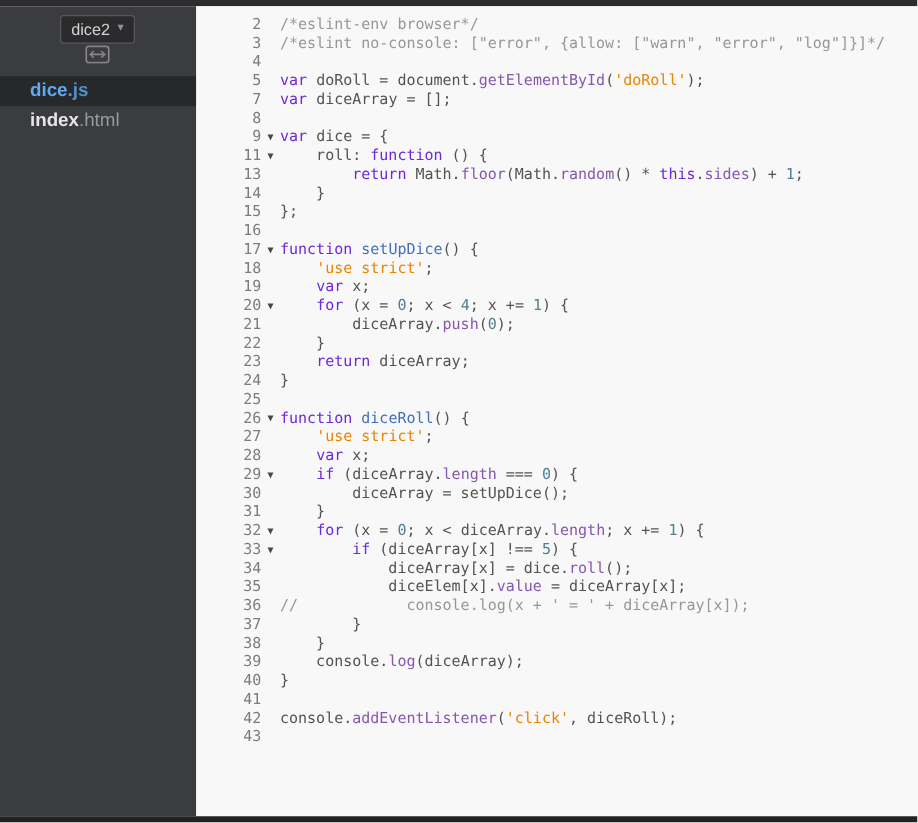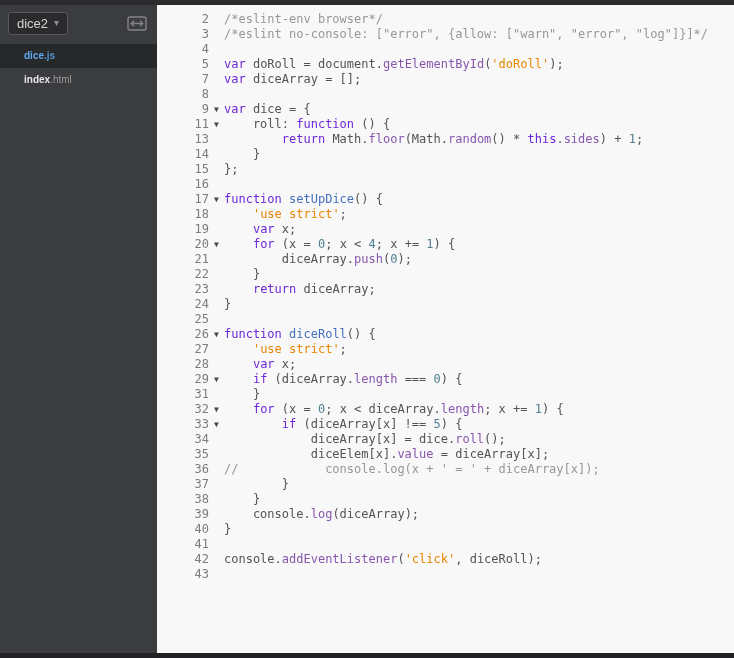--- a/index.html
+++ b/index.html
@@ -15,34 +15,35 @@
   .main { flex: 1; display: flex; min-height: 0; }
 
   
   .sidebar {
     width: 157px; flex: none; background: #3a3c3e;
     display: flex; flex-direction: column; overflow: hidden;
   }
   .sidebar-header {
     display: flex; align-items: center; justify-content: space-between;
     padding: 7px 9px 6px 8px;
+    flex-direction: column;
   }
   .proj-dropdown {
     display: inline-flex; align-items: center; gap: 6px;
     background: #2b2b2d; border: 1px solid #58585a; border-radius: 3px;
     color: #d4d4d4; font-size: 13px; font-family: "Liberation Sans", sans-serif;
     padding: 3px 8px 4px 8px; height: 23px; cursor: pointer;
   }
   .proj-dropdown .caret { color: #909092; font-size: 10px; line-height: 10px; }
   .split-icon { width: 22px; height: 17px; display: flex; align-items: center; justify-content: center; cursor: pointer; }
 
   .file-tree { margin-top: 3px; }
   .file-row {
     height: 24px; line-height: 24px; padding-left: 24px;
-    font-size: 10px; white-space: nowrap; cursor: pointer;
+    font-size: 15px; white-space: nowrap; cursor: pointer;
   }
   .file-row.active { background: #27282a; }
   .file-row .fname { font-weight: bold; }
   .file-row.active .fname { color: #61a9f1; }
   .file-row.active .fext  { color: #5391cd; font-weight: bold; }
   .file-row.inactive .fname { color: #e6e6e8; }
   .file-row.inactive .fext  { color: #98989a; }
 
   
   .editor {
@@ -121,20 +122,21 @@
           <div class="line"><span class="ln">20</span><span class="fold">▼</span><span class="codetext"><span>    </span><span class="tok-kw">for</span><span> (x = </span><span class="tok-num">0</span><span>; x &lt; </span><span class="tok-num">4</span><span>; x += </span><span class="tok-num">1</span><span>) {</span></span></div>
           <div class="line"><span class="ln">21</span><span class="fold"></span><span class="codetext"><span>        diceArray.</span><span class="tok-prop">push</span><span>(</span><span class="tok-num">0</span><span>);</span></span></div>
           <div class="line"><span class="ln">22</span><span class="fold"></span><span class="codetext"><span>    }</span></span></div>
           <div class="line"><span class="ln">23</span><span class="fold"></span><span class="codetext"><span>    </span><span class="tok-kw">return</span><span> diceArray;</span></span></div>
           <div class="line"><span class="ln">24</span><span class="fold"></span><span class="codetext"><span>}</span></span></div>
           <div class="line"><span class="ln">25</span><span class="fold"></span><span class="codetext"></span></div>
           <div class="line"><span class="ln">26</span><span class="fold">▼</span><span class="codetext"><span class="tok-kw">function</span><span> </span><span class="tok-def">diceRoll</span><span>() {</span></span></div>
           <div class="line"><span class="ln">27</span><span class="fold"></span><span class="codetext"><span>    </span><span class="tok-str">'use strict'</span><span>;</span></span></div>
           <div class="line"><span class="ln">28</span><span class="fold"></span><span class="codetext"><span>    </span><span class="tok-kw">var</span><span> x;</span></span></div>
           <div class="line"><span class="ln">29</span><span class="fold">▼</span><span class="codetext"><span>    </span><span class="tok-kw">if</span><span> (diceArray.</span><span class="tok-prop">length</span><span> === </span><span class="tok-num">0</span><span>) {</span></span></div>
+          <div class="line"><span class="ln">30</span><span class="fold"></span><span class="codetext"><span>        diceArray = setUpDice();</span></span></div>
           <div class="line"><span class="ln">31</span><span class="fold"></span><span class="codetext"><span>    }</span></span></div>
           <div class="line"><span class="ln">32</span><span class="fold">▼</span><span class="codetext"><span>    </span><span class="tok-kw">for</span><span> (x = </span><span class="tok-num">0</span><span>; x &lt; diceArray.</span><span class="tok-prop">length</span><span>; x += </span><span class="tok-num">1</span><span>) {</span></span></div>
           <div class="line"><span class="ln">33</span><span class="fold">▼</span><span class="codetext"><span>        </span><span class="tok-kw">if</span><span> (diceArray[x] !== </span><span class="tok-num">5</span><span>) {</span></span></div>
           <div class="line"><span class="ln">34</span><span class="fold"></span><span class="codetext"><span>            diceArray[x] = dice.</span><span class="tok-prop">roll</span><span>();</span></span></div>
           <div class="line"><span class="ln">35</span><span class="fold"></span><span class="codetext"><span>            diceElem[x].</span><span class="tok-prop">value</span><span> = diceArray[x];</span></span></div>
           <div class="line"><span class="ln">36</span><span class="fold"></span><span class="codetext"><span class="tok-com">//            console.log(x + ' = ' + diceArray[x]);</span></span></div>
           <div class="line"><span class="ln">37</span><span class="fold"></span><span class="codetext"><span>        }</span></span></div>
           <div class="line"><span class="ln">38</span><span class="fold"></span><span class="codetext"><span>    }</span></span></div>
           <div class="line"><span class="ln">39</span><span class="fold"></span><span class="codetext"><span>    console.</span><span class="tok-prop">log</span><span>(diceArray);</span></span></div>
           <div class="line"><span class="ln">40</span><span class="fold"></span><span class="codetext"><span>}</span></span></div>

